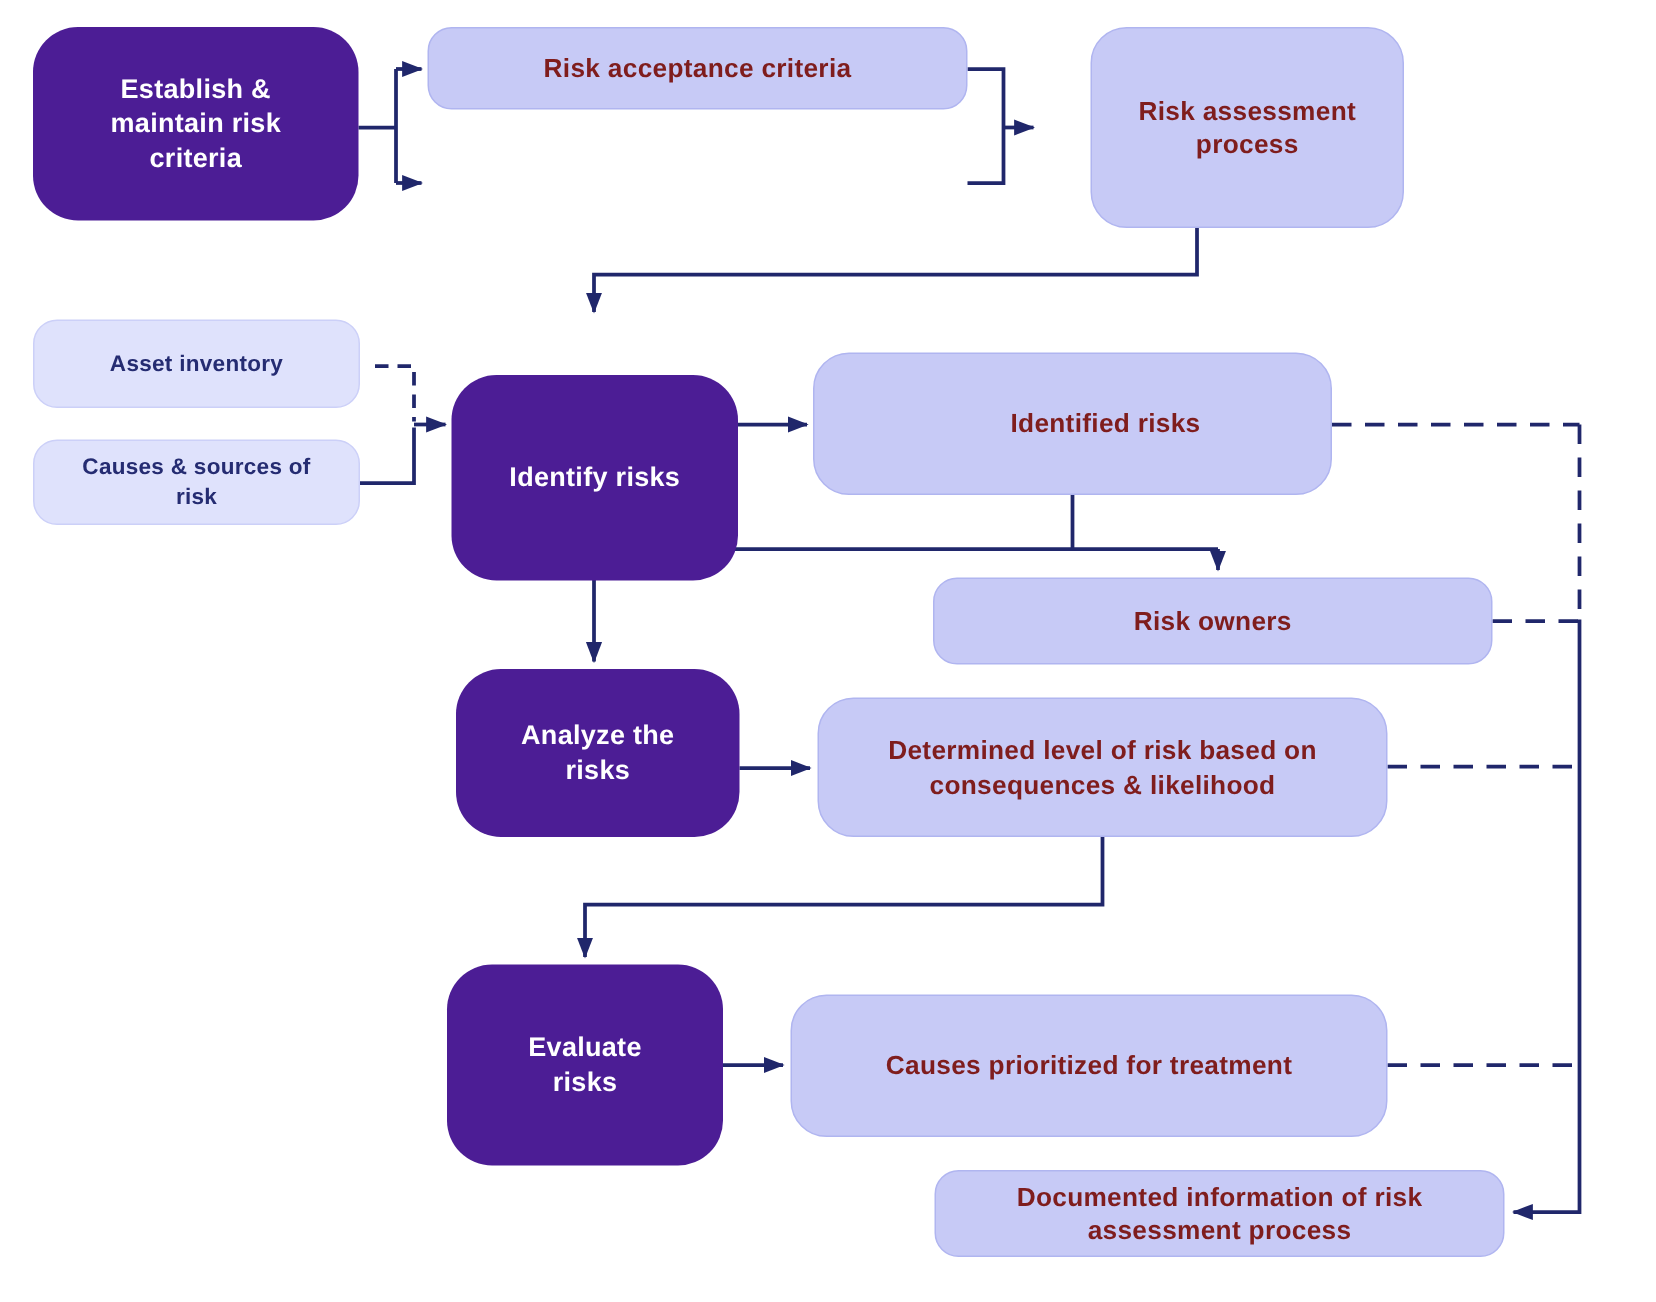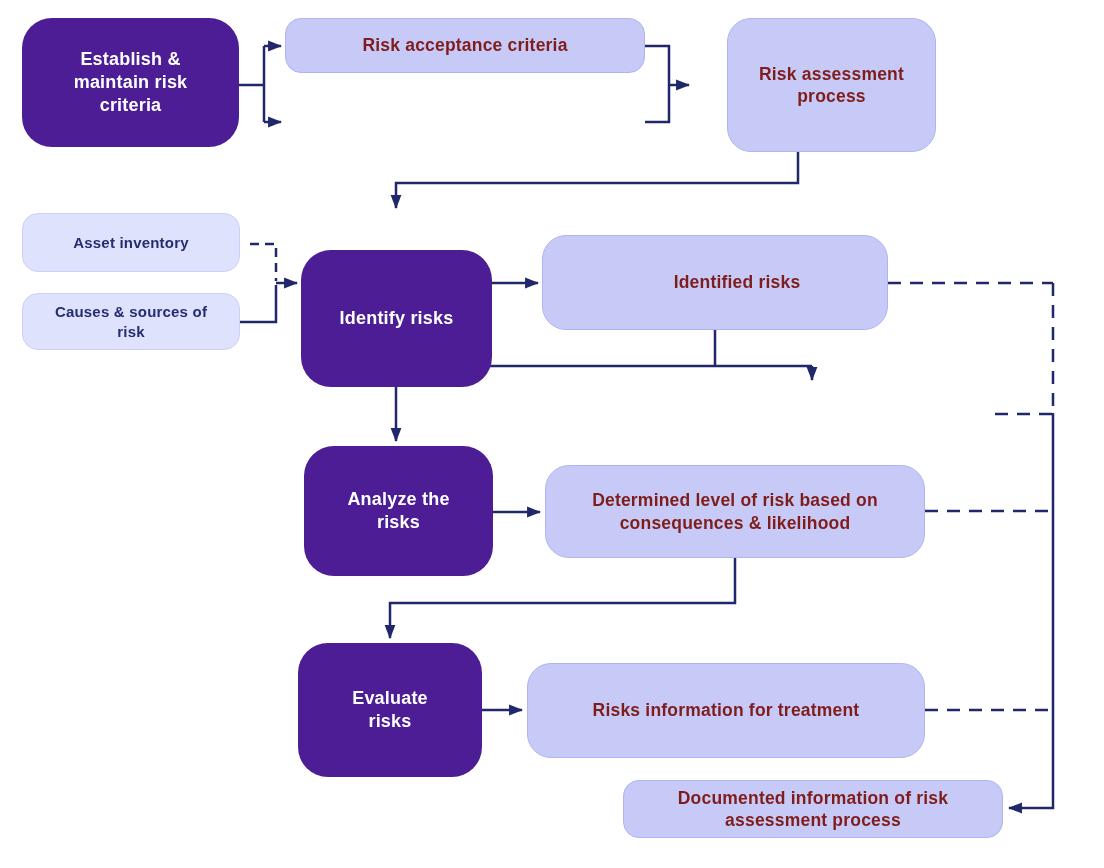--- a/index.html
+++ b/index.html
@@ -99,24 +99,25 @@
   <div class="node light r24" style="left:694px;top:18px;width:209px;height:134px;padding:0 24px;margin-left:33px;">Risk assessment process</div>
 
   <div class="node lighter" style="left:22px;top:213px;width:218px;height:59px;">Asset inventory</div>
 
   <div class="node lighter" style="left:22px;top:293px;width:218px;height:57px;padding:0 24px;">Causes &amp; sources of risk</div>
 
   <div class="node dark" style="left:301px;top:215px;width:191px;height:137px;margin-top:35px;">Identify risks</div>
 
   <div class="node light r24" style="left:542px;top:235px;width:346px;height:95px;padding-left:44px;">Identified risks</div>
 
+  <div class="node light r16" style="left:622px;top:385px;width:373px;height:58px;">Risk owners</div>
 
-  <div class="node dark" style="left:304px;top:446px;width:189px;height:130px;padding:1px 36px;">Analyze the risks</div>
+  <div class="node dark" style="left:304px;top:446px;width:189px;height:112px;padding:1px 36px;">Analyze the risks</div>
 
   <div class="node light r24" style="left:545px;top:465px;width:380px;height:93px;padding:0 44px;">Determined level of risk based on consequences &amp; likelihood</div>
 
   <div class="node dark" style="left:298px;top:643px;width:184px;height:134px;padding:0 38px;">Evaluate risks</div>
 
-  <div class="node light r24" style="left:527px;top:663px;width:398px;height:95px;">Risks information for treatment</div>
+  <div class="node light r24" style="left:527px;top:663px;width:398px;height:95px;">Causes prioritized for treatment</div>
 
   <div class="node light r16" style="left:623px;top:780px;width:380px;height:58px;padding:0 28px;">Documented information of risk assessment process</div>
 
 </div>
 
 </body></html>

